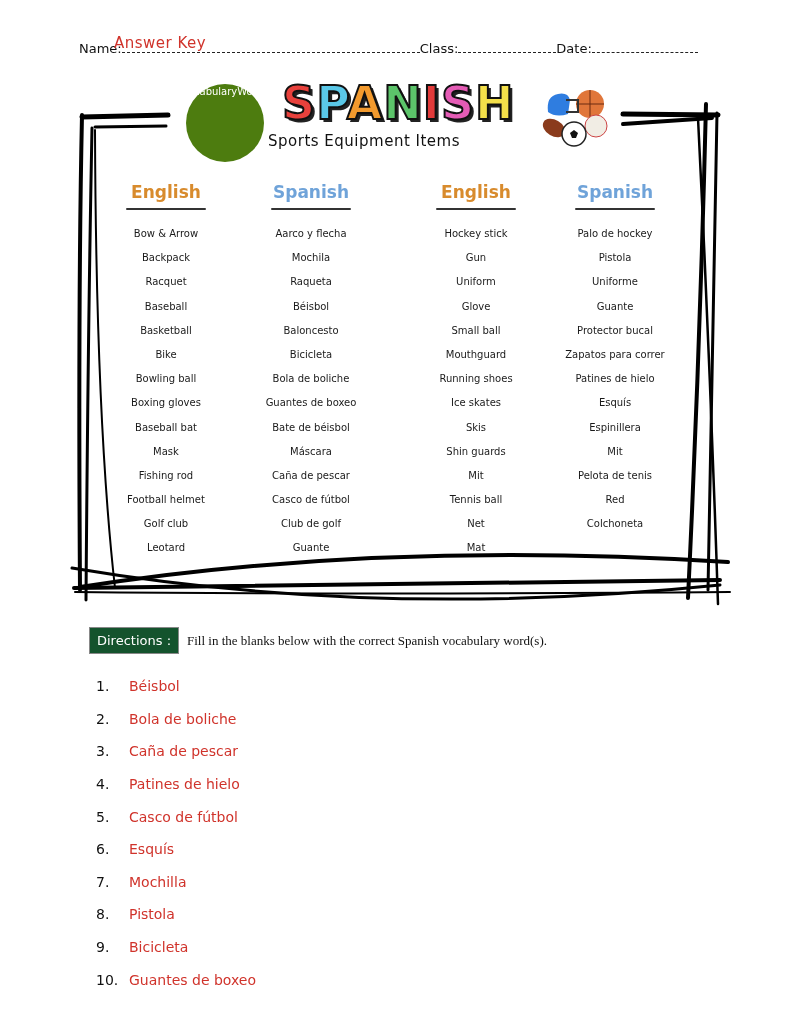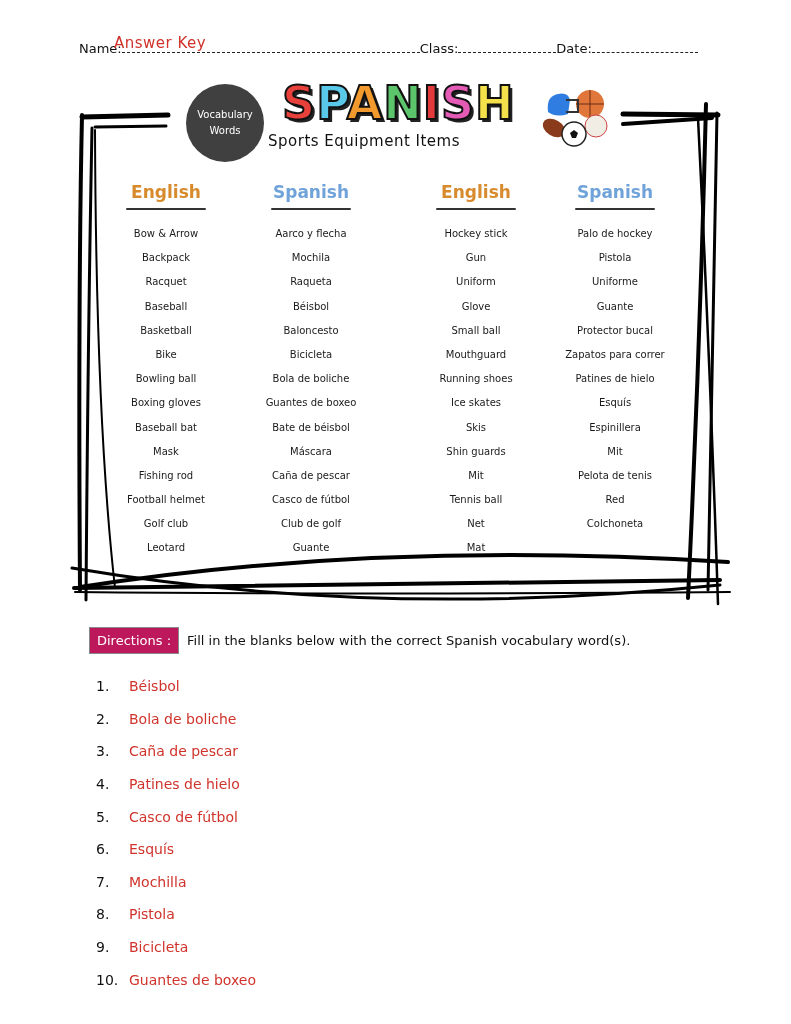--- a/index.html
+++ b/index.html
@@ -4,36 +4,36 @@
 <style>
   html, body { margin:0; padding:0; background:#ffffff; }
   body { width:791px; height:1024px; position:relative; overflow:hidden;
          font-family:"DejaVu Sans", sans-serif; color:#1a1a1a; }
   .hdr { position:absolute; left:79px; top:40px; width:640px; font-size:13px; white-space:nowrap; }
   .hdr .lbl { font-size:13px; color:#111; }
   .hdr .line { display:inline-block; border-bottom:1.5px dashed #222; height:12px; vertical-align:baseline; }
   .answer { position:absolute; left:114px; top:34px; color:#d0332b; font-size:15px; letter-spacing:0.5px; }
   .frame { position:absolute; left:0; top:0; width:791px; height:620px; pointer-events:none; }
   .badge { position:absolute; left:186px; top:84px; width:78px; height:78px; border-radius:50%;
-           background:#404040; color:#fff; font-size:10px; text-align:center; line-height:16px;
-           display:flex; flex-direction:column; justify-content:center; }
+           background:#4d7c0f; color:#fff; font-size:10px; text-align:center; line-height:16px;
+           display:flex; flex-direction:row; justify-content:center; }
   .title-big { position:absolute; left:282px; top:76px; font-size:46px; font-weight:bold;
                letter-spacing:1px; font-family:"DejaVu Sans", sans-serif; }
   .title-big span { -webkit-text-stroke:2px #111; text-shadow:3px 3px 0 #222; }
   .subtitle { position:absolute; left:268px; top:132px; font-size:15px; color:#111; letter-spacing:0.5px; }
   .sports-icon { position:absolute; left:540px; top:86px; width:70px; height:64px; }
   .col { position:absolute; top:182px; text-align:center; }
   .col .head { font-size:17px; font-weight:bold; height:24px; }
   .col .uline { width:80px; height:2px; background:#333; margin:2px auto 12px; border-radius:2px; }
   .col .row { font-size:10px; height:24.2px; line-height:24.2px; white-space:nowrap; color:#1a1a1a; }
   .en { color:#d88b2d; }
   .es { color:#6fa3d9; }
   .dir { position:absolute; left:89px; top:627px; display:flex; align-items:center; }
-  .dir .box { background:#be185d; color:#fff; font-size:13px; padding:5px 7px; border:1px solid #888; }
-  .dir .txt { font-size:13px; margin-left:8px; color:#111; }
+  .dir .box { background:#14532d; color:#fff; font-size:13px; padding:5px 7px; border:1px solid #888; }
+  .dir .txt { font-size:13px; margin-left:8px; color:#111;font-family:Liberation Serif, serif; }
   .answers { position:absolute; left:96px; top:670px; }
   .answers .item { height:32.6px; display:flex; align-items:center; font-size:14px; }
   .answers .num { width:33px; color:#111; }
   .answers .ans { color:#d0332b; }
 </style>
 </head>
 <body>
 
 <div class="hdr">
   <span class="lbl">Name:</span><span class="line" style="width:298px"></span><span class="lbl">Class:</span><span class="line" style="width:98px"></span><span class="lbl">Date:</span><span class="line" style="width:106px"></span>

